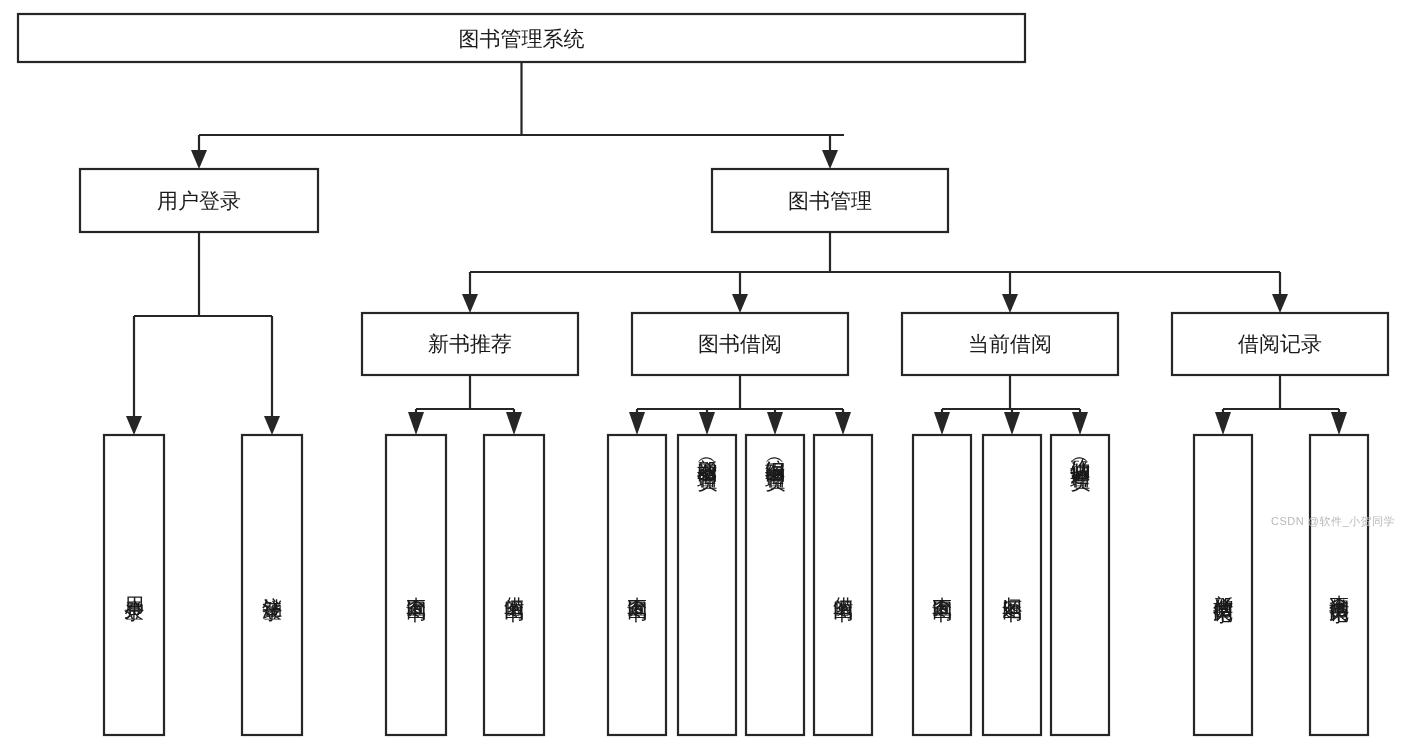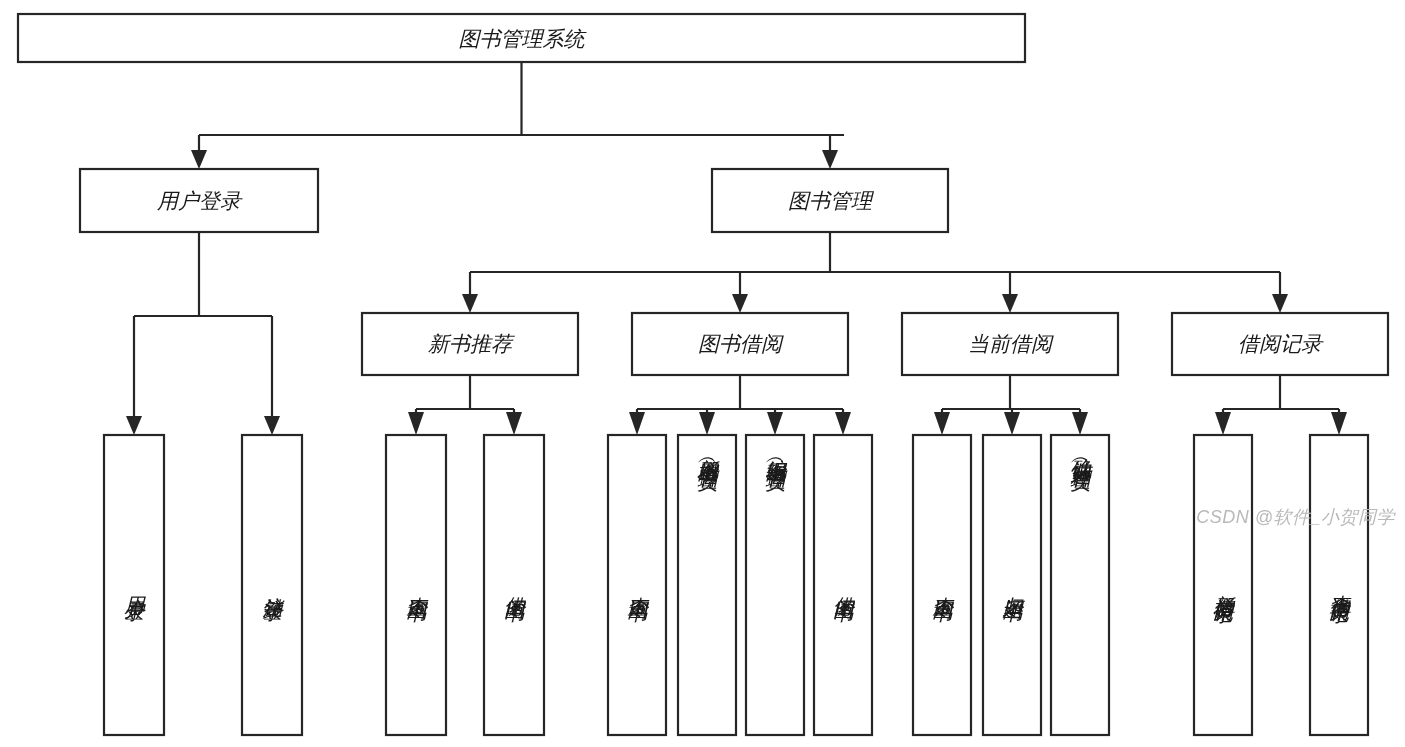--- a/index.html
+++ b/index.html
@@ -11,21 +11,20 @@
     width: 1405px;
     height: 747px;
     font-family: "Liberation Sans", "DejaVu Sans", sans-serif;
     overflow: hidden;
     position: relative;
   }
   #diagram-root {
     position: relative;
     width: 1405px;
     height: 535px;
-    font-style: italic;
   }
   svg.flow {
     position: absolute;
     left: 0;
     top: 0;
     width: 1405px;
     height: 747px;
   }
   .node-box {
     fill: #ffffff;
@@ -64,21 +63,21 @@
     justify-content: center;
     text-align: center;
     white-space: nowrap;
     pointer-events: none;
   }
   .watermark {
     position: absolute;
     right: 10px;
     bottom: 6px;
     font-family: "Liberation Sans", "DejaVu Sans", sans-serif;
-    font-size: 18px;
+    font-size: 11px;
     color: #b9b9b9;
     letter-spacing: 0.5px;
     user-select: none;
   }
 </style>
 </head>
 <body>
 
 <div id="diagram-root">
 

